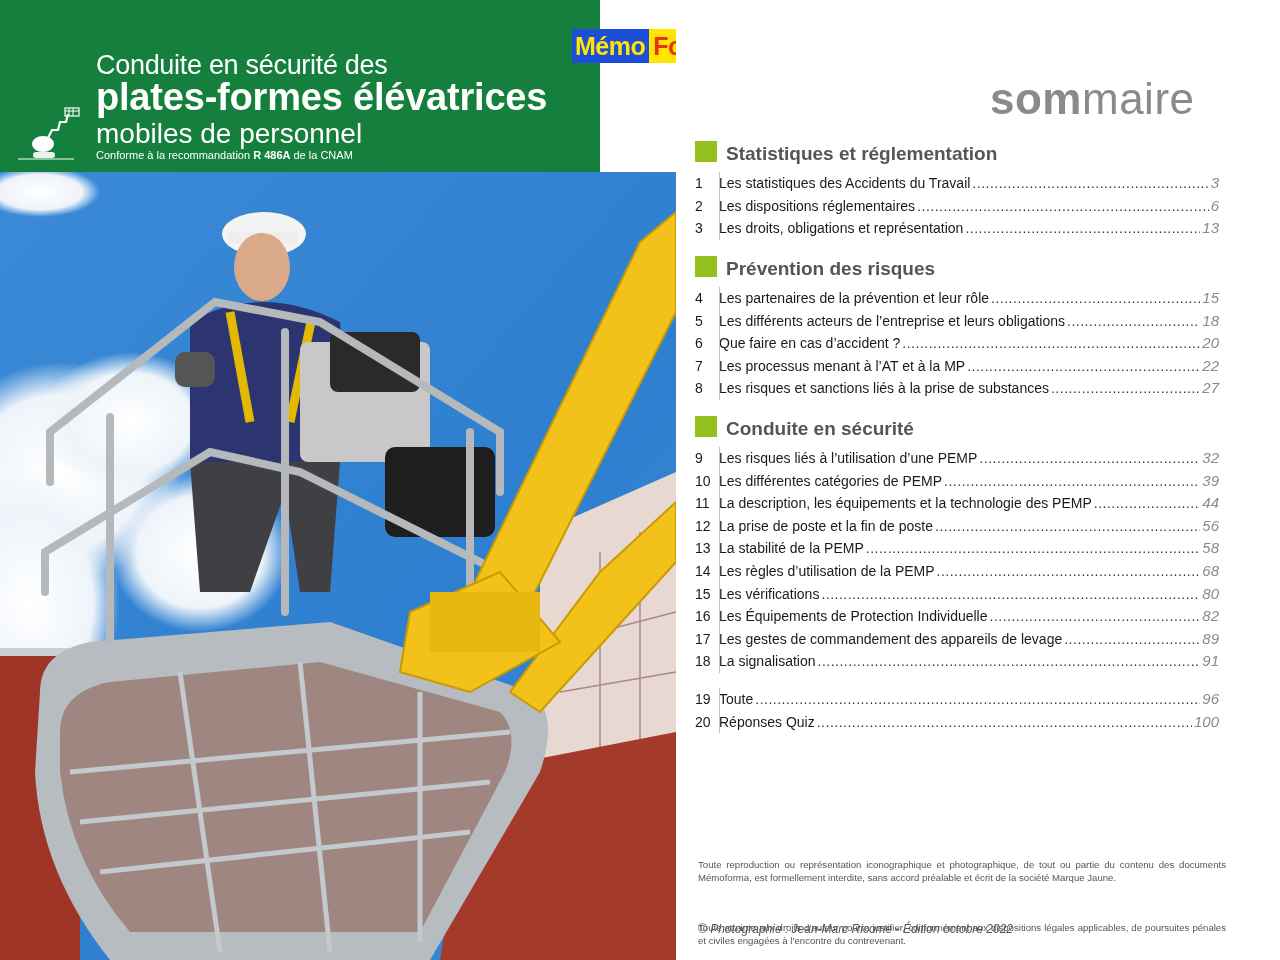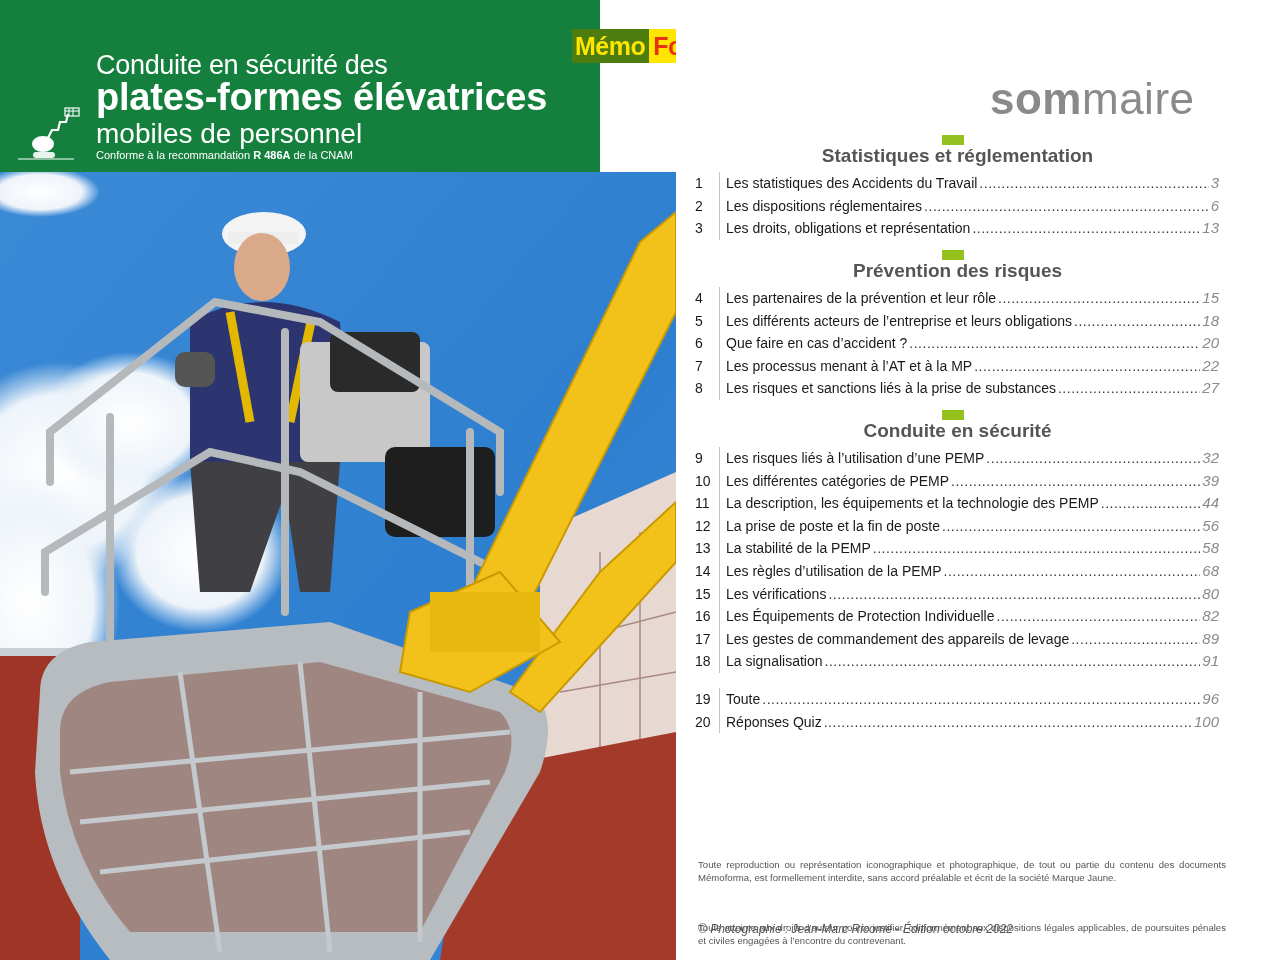--- a/index.html
+++ b/index.html
@@ -15,30 +15,30 @@
   .cover-subtitle { position: absolute; left: 96px; top: 149px; font-size: 11px; color: #fff; }
   .cover-subtitle b { font-weight: bold; }
   .cover-icon { position: absolute; left: 18px; top: 106px; }
 
   
   .photo { position: absolute; left: 0; top: 172px; width: 676px; height: 788px; overflow: hidden; }
   .photo svg { display: block; }
 
   
   .logo { position: absolute; left: 572px; top: 28px; height: 36px; display: flex; align-items: center; }
-  .logo-memo { background: #4d7c0f; color: #ffe500; font-weight: bold; font-size: 25px; height: 34px; line-height: 34px; padding: 0 4px 0 3px; letter-spacing: -0.5px; }
+  .logo-memo { background: #1d4ed8; color: #ffe500; font-weight: bold; font-size: 25px; height: 34px; line-height: 34px; padding: 0 4px 0 3px; letter-spacing: -0.5px; }
   .logo-forma { background: #ffe500; color: #e63312; font-weight: bold; font-size: 25px; height: 34px; line-height: 34px; padding: 0 7px 0 4px; letter-spacing: -0.5px; position: relative; }
   .logo-forma::after { content: ""; position: absolute; right: 0; top: 0; width: 0; height: 0; border-left: 8px solid #f3b800; border-top: 8px solid #fff; }
 
   
   .toc-title { position: absolute; left: 990px; top: 74px; font-size: 44px; color: #8a8a8a; letter-spacing: 0.5px; }
   .toc-title b { font-weight: bold; text-align: right; }
 
   .section { position: absolute; left: 695px; width: 525px; }
-  .section-head { display: flex; align-items: center; height: 26px; margin-bottom: 5px; flex-direction: column; }
+  .section-head { display: flex; align-items: center; height: 26px; margin-bottom: 5px; }
   .section-square { width: 22px; height: 21px; background: #95c11f; margin-right: 9px; margin-top: -6px; }
   .section-title { font-size: 19px; font-weight: bold; color: #555555; }
 
   .toc-row { display: flex; align-items: baseline; height: 22.6px; font-size: 14px; color: #1a1a1a; }
   .toc-num { width: 31px; text-align: left; color: #1a1a1a; flex: none; }
   .toc-label-wrap { flex: 1; display: flex; align-items: baseline; border-left: 1px solid #bbbbbb; padding-left: 0; overflow: hidden; white-space: nowrap; position: relative; height: 22.6px; line-height: 22.6px; }
   .toc-label { flex: none; padding-left: 0; }
   .toc-label-wrap .inner { display: flex; width: 100%; margin-left: -1px; padding-left: 0; }
   .toc-dots { flex: 1; overflow: hidden; white-space: nowrap; color: #333; margin: 0 2px; letter-spacing: 0.5px; }
   .toc-dots::before { content: "................................................................................................................................................................................................................"; }
@@ -381,14 +381,14 @@
 
 <style>
   
   .toc-label-wrap .inner { padding-left: 0; }
   .toc-label { margin-left: 0; }
   .toc-label-wrap { border-left: 1px solid #c4c4c4; }
   .toc-label-wrap > .inner > .toc-label { padding-left: 0; }
   .toc-label-wrap > .inner { padding-left: 0px; }
   .toc-row .toc-label-wrap { margin-left: 0; }
   .toc-num { width: 24px; }
-  .toc-label-wrap { padding-left: 7px; }
+  .toc-label-wrap { }
 </style>
 
 </body></html>

